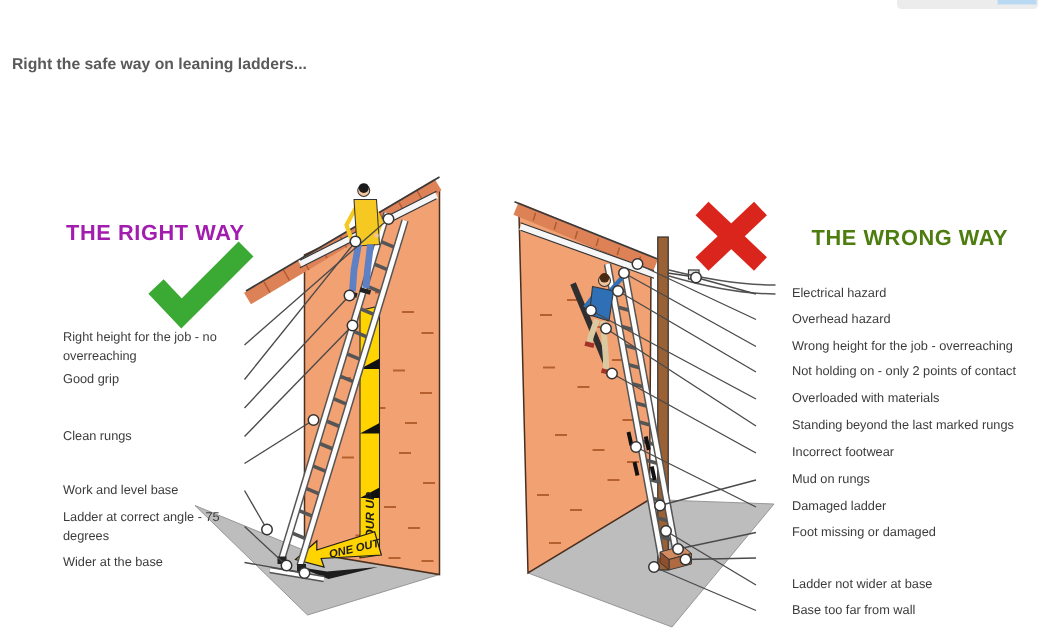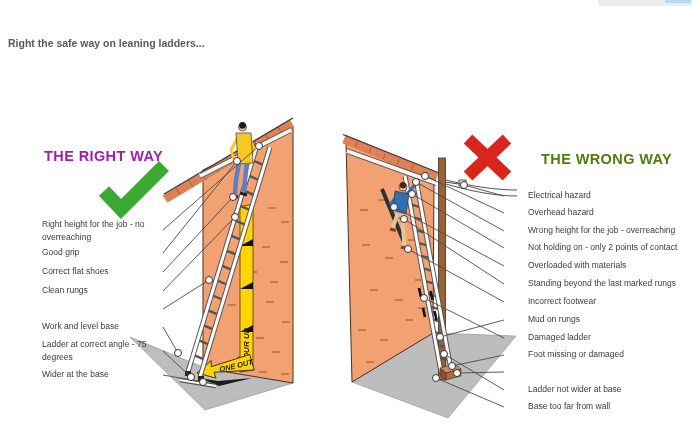--- a/index.html
+++ b/index.html
@@ -286,21 +286,20 @@
     </g>
 
     <g stroke="#da251d" stroke-width="12.5" stroke-linecap="butt">
       <line x1="468" y1="139" x2="507" y2="176"></line>
       <line x1="507" y1="139" x2="468" y2="176"></line>
     </g>
   </svg>
 
   <div class="lbl lbl-l" style="top:218px">Right height for the job - no overreaching</div>
   <div class="lbl lbl-l" style="top:246px">Good grip</div>
-  <div class="lbl lbl-l" style="top:265px">Correct flat shoes</div>
   <div class="lbl lbl-l" style="top:284px">Clean rungs</div>
   <div class="lbl lbl-l" style="top:320px">Work and level base</div>
   <div class="lbl lbl-l" style="top:338px">Ladder at correct angle - 75 degrees</div>
   <div class="lbl lbl-l" style="top:368px">Wider at the base</div>
 
   <div class="lbl lbl-r" style="top:189px">Electrical hazard</div>
   <div class="lbl lbl-r" style="top:206px">Overhead hazard</div>
   <div class="lbl lbl-r" style="top:224px">Wrong height for the job - overreaching</div>
   <div class="lbl lbl-r" style="top:241px">Not holding on - only 2 points of contact</div>
   <div class="lbl lbl-r" style="top:259px">Overloaded with materials</div>

